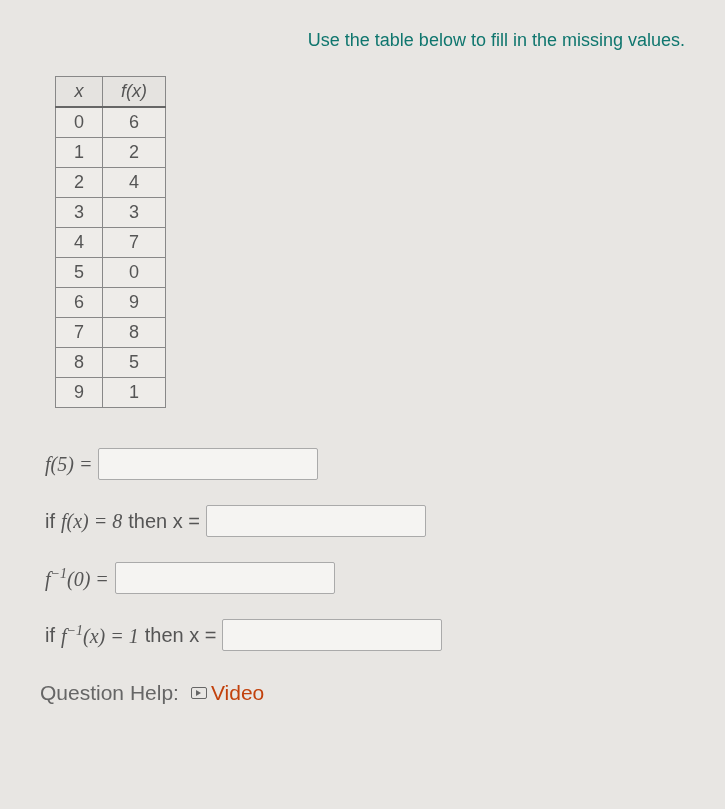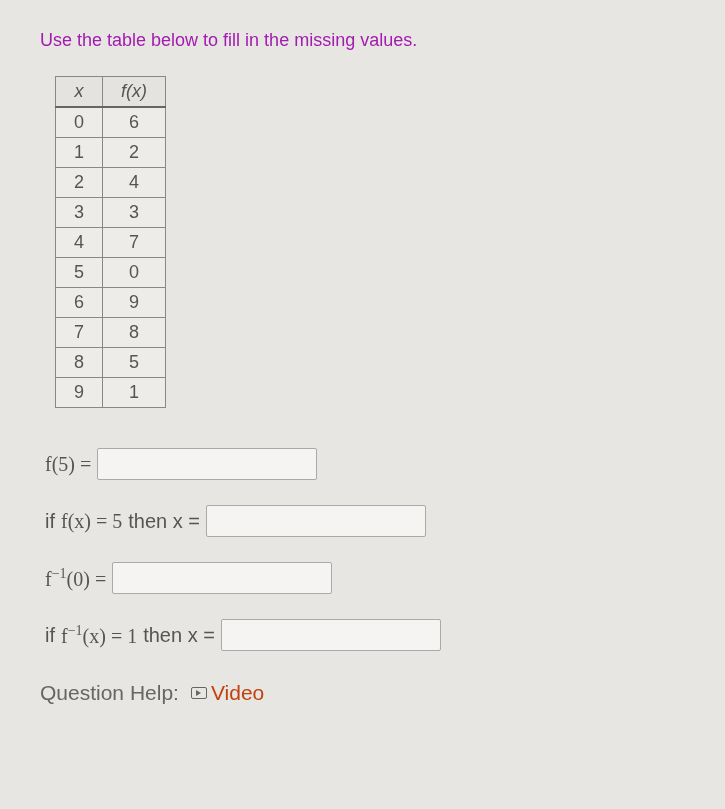--- a/index.html
+++ b/index.html
@@ -6,22 +6,23 @@
     body {
       font-family: Arial, Helvetica, sans-serif;
       background: #e8e6e3;
       padding: 30px 40px;
       color: #555;
       width: 725px;
       height: 809px;
     }
     .instruction {
       font-size: 18px;
-      color: #a21caf;
+      color: #0f766e;
       margin-bottom: 25px;
+      text-align: right;
     }
     table.func-table {
       border-collapse: collapse;
       margin-bottom: 40px;
       margin-left: 15px;
     }
     table.func-table th,
     table.func-table td {
       border: 1px solid #888;
       padding: 4px 18px;
@@ -38,20 +39,21 @@
     }
     .question-row {
       margin: 25px 0 25px 5px;
       font-size: 20px;
       color: #555;
       display: flex;
       align-items: center;
       gap: 6px;
     }
     .question-row .math {
+      font-style: italic;
       font-family: 'Times New Roman', serif;
     }
     input.answer-box {
       border: 1px solid #aaa;
       background: #f5f4f2;
       height: 32px;
       width: 220px;
       font-size: 16px;
       padding: 2px 6px;
       border-radius: 2px;
@@ -145,21 +147,21 @@
   </tbody>
 </table>
 
 <div class="question-row">
   <span class="math">f(5) =</span>
   <input class="answer-box" type="text" style="">
 </div>
 
 <div class="question-row">
   <span>if </span>
-  <span class="math">f(x) = 5</span>
+  <span class="math">f(x) = 8</span>
   <span> then x =</span>
   <input class="answer-box" type="text" style="">
 </div>
 
 <div class="question-row">
   <span class="math">
     <span>f</span><span class="sup">−1</span><span>(0) =</span>
   </span>
   <input class="answer-box" type="text" style="">
 </div>

